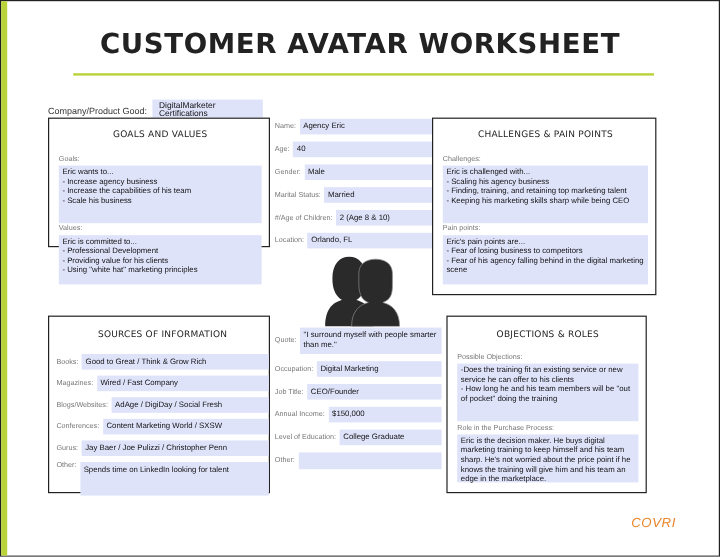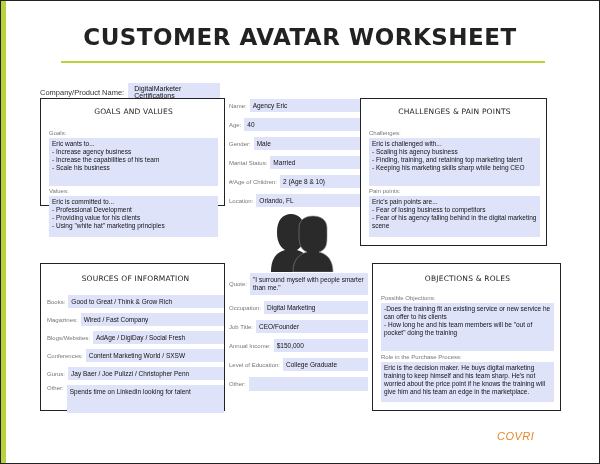--- a/index.html
+++ b/index.html
@@ -13,33 +13,33 @@
   .box { position: absolute; border: 1.5px solid #222; background: #fff; box-sizing: border-box; }
   .box h3 { margin: 0; text-align: center; font-family: "DejaVu Sans", sans-serif; font-size: 7.5px; font-weight: normal; color: #222; letter-spacing: 0.2px; }
   .lbl { font-size: 6px; color: #777; margin: 0 0 2px 0; }
   .fill { background: #dfe3fa; font-size: 6.5px; color: #111; padding: 2px 3px; white-space: pre-line; line-height: 8px; box-sizing: border-box; }
   .row { display: flex; align-items: center; margin-bottom: 5px; }
   .row .k { font-size: 6px; color: #777; white-space: nowrap; padding-right: 3px; }
   .row .v { flex: 1; background: #dfe3fa; font-size: 6.5px; color: #111; padding: 3px 3px; box-sizing: border-box; }
   .mid { position: absolute; left: 229px; width: 139px; }
   .mid .row { margin-bottom: 6px; }
   .silhouette { position: absolute; left: 263px; top: 212px; width: 72px; height: 60px; }
-  .logo { position: absolute; left: 497px; top: 430px; font-size: 11px; font-style: italic; color: #e8862a; letter-spacing: 0.5px; }
+  .logo { position: absolute; left: 526px; top: 430px; font-size: 11px; font-style: italic; color: #e8862a; letter-spacing: 0.5px; }
 </style>
 </head>
 <body>
 
 <div class="frame"></div>
 <div class="leftbar"></div>
 
 <div class="title">CUSTOMER AVATAR WORKSHEET</div>
 <div class="title-rule"></div>
 
 <div class="company">
-  <span>Company/Product Name:</span>
+  <span>Company/Product Good:</span>
   <span class="val">DigitalMarketer Certifications</span>
 </div>
 
 <div class="box" style="left:40px; top:98px; width:185px; height:108px; padding:8px 6px 4px 8px;">
   <h3>GOALS AND VALUES</h3>
   <div style="height:14px"></div>
   <div class="lbl">Goals:</div>
   <div class="fill" style="height:48px;">Eric wants to...
 - Increase agency business
 - Increase the capabilities of his team
@@ -146,21 +146,21 @@
   <div class="row">
       <span class="k">Gurus:</span>
       <span class="v">Jay Baer / Joe Pulizzi / Christopher Penn</span>
     </div>
   <div class="row" style="align-items:flex-start;">
       <span class="k">Other:</span>
       <span class="v" style="height:28px;">Spends time on LinkedIn looking for talent</span>
     </div>
 </div>
 
-<div class="box" style="left:372px; top:263px; width:189px; height:148px; padding:10px 6px 20px 8px;">
+<div class="box" style="left:372px; top:263px; width:167px; height:148px; padding:10px 6px 20px 8px;">
   <h3>OBJECTIONS &amp; ROLES</h3>
   <div style="height:12px"></div>
   <div class="lbl">Possible Objections:</div>
   <div class="fill" style="height:48px;">-Does the training fit an existing service or new service he can offer to his clients
 - How long he and his team members will be "out of pocket" doing the training</div>
   <div class="lbl" style="margin-top:3px;">Role in the Purchase Process:</div>
   <div class="fill" style="height:40px;">Eric is the decision maker. He buys digital marketing training to keep himself and his team sharp. He's not worried about the price point if he knows the training will give him and his team an edge in the marketplace.</div>
 </div>
 
 <div class="logo">COVRI</div>

